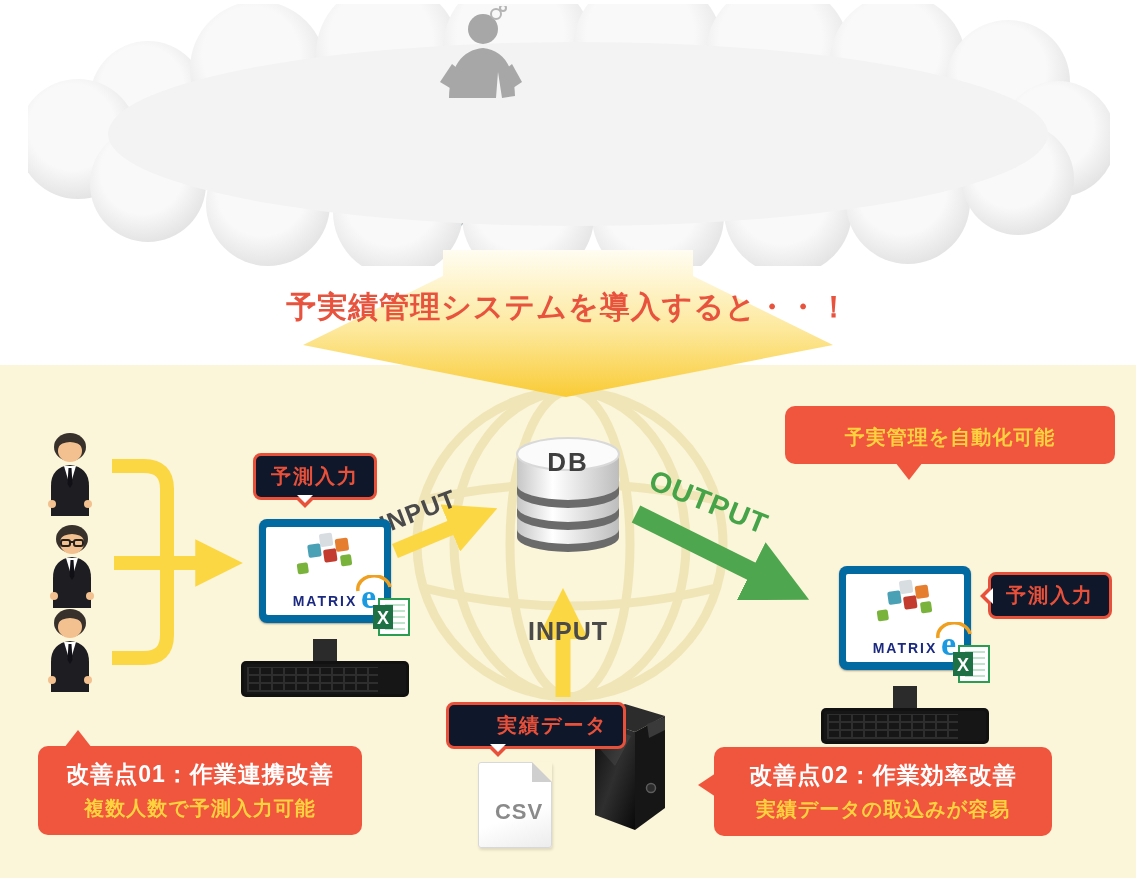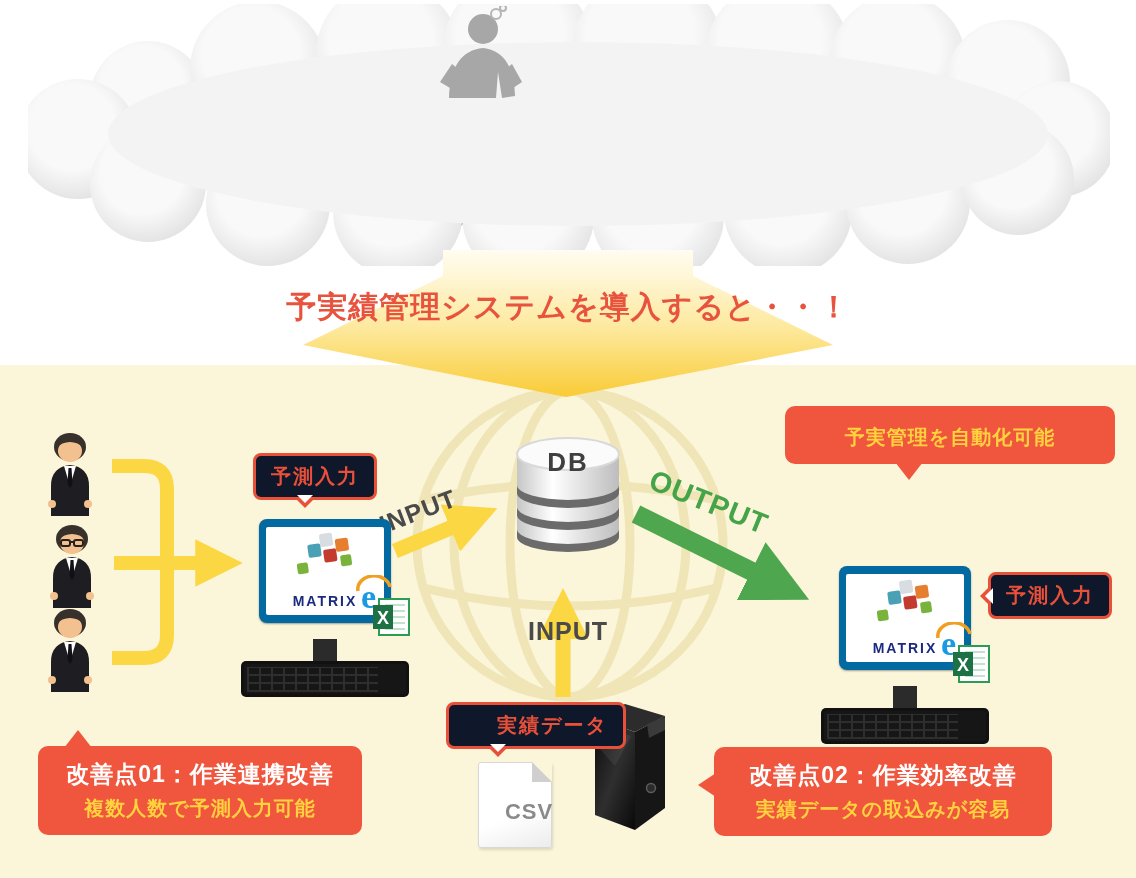--- a/index.html
+++ b/index.html
@@ -55,21 +55,21 @@
   .m-kb{width:168px;height:36px;background:#161616;border-radius:5px;margin:-2px auto 0;
         background-image:repeating-linear-gradient(0deg,#2e2e2e 0 2px,transparent 2px 8px),repeating-linear-gradient(90deg,#2e2e2e 0 2px,transparent 2px 12px);
         background-size:78% 70%;background-position:6px 6px;background-repeat:no-repeat;box-shadow:inset 0 0 0 3px #111;}
   .ie-icon{position:absolute;z-index:3;}
   .xls-icon{position:absolute;z-index:3;}
 
   
   .csv{left:478px;top:762px;width:72px;height:84px;background:linear-gradient(160deg,#ffffff 60%,#ececec);border:1px solid #d8d8d8;border-radius:3px;z-index:7;
        box-shadow:1px 2px 3px rgba(0,0,0,.12);}
   .csv .fold{position:absolute;right:-1px;top:-1px;width:0;height:0;border-left:20px solid #cfcfcf;border-top:20px solid #fbf5d9;}
-  .csv .txt{position:absolute;left:14px;bottom:22px;width:100%;text-align:center;font-size:22px;font-weight:800;color:#8a8a8a;letter-spacing:1px;}
+  .csv .txt{position:absolute;left:4px;bottom:22px;width:100%;text-align:center;font-size:22px;font-weight:800;color:#8a8a8a;letter-spacing:1px;}
 </style>
 </head>
 <body>
 
 <div class="stage">
 
   <svg class="abs" style="left:28px;top:4px;z-index:1;" width="1082" height="262" viewBox="0 0 1082 262">
     <defs>
       <radialGradient id="cg" cx="45%" cy="40%" r="65%">
         <stop offset="55%" stop-color="#f9f9f9"></stop>

